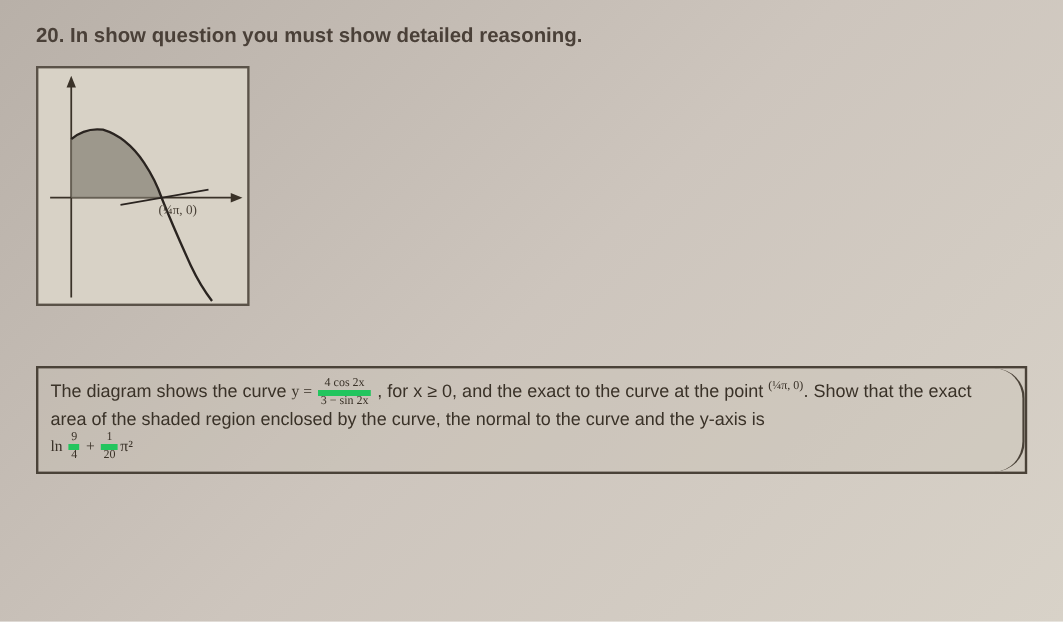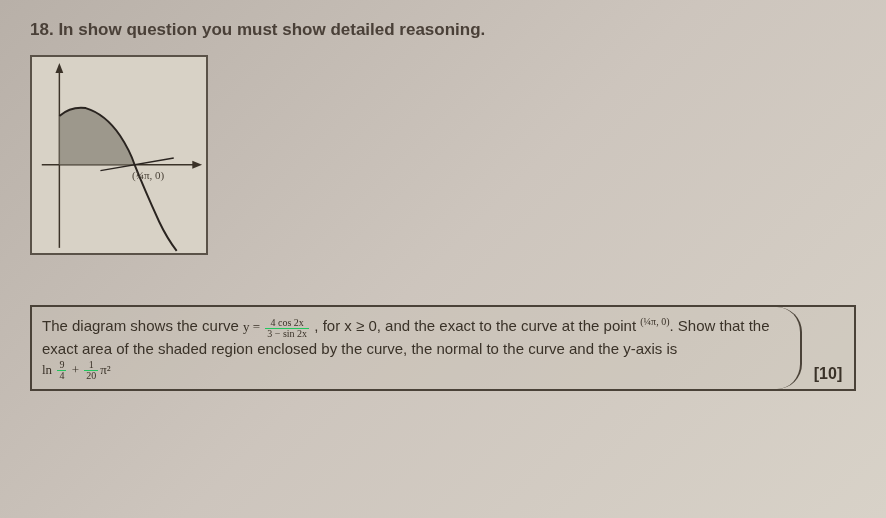--- a/index.html
+++ b/index.html
@@ -58,35 +58,35 @@
   }
   .formula { font-family: 'Times New Roman', serif; font-size: 13px; }
   .frac {
     display: inline-block;
     vertical-align: middle;
     text-align: center;
     font-size: 10px;
     line-height: 1;
     margin: 0 2px;
   }
-  .frac .num { display: block; border-bottom: 1px solid #22c55e; padding: 0 2px; }
+  .frac .num { display: block; border-bottom: 5px solid #22c55e; padding: 0 2px; }
   .frac .den { display: block; padding: 0 2px; }
   .super { font-size: 10px; vertical-align: super; }
   .point-label {
     position: absolute;
     font-size: 11px;
     color: #4a4238;
     font-family: 'Times New Roman', serif;
   }
 </style>
 </head>
 <body>
 
 <div class="question-header">
-  <span>18.</span>
+  <span>20.</span>
   <span>In show question you must show detailed reasoning.</span>
 </div>
 
 <div class="graph-box">
   <svg class="graph-svg" viewBox="0 0 178 200">
 
     <line x1="28" y1="10" x2="28" y2="195" stroke="#3a3228" stroke-width="1.5"></line>
     <line x1="10" y1="110" x2="170" y2="110" stroke="#3a3228" stroke-width="1.5"></line>
 
     <polygon points="28,6 24,16 32,16" fill="#3a3228"></polygon>
@@ -115,16 +115,13 @@
   <div class="question-text">
     <span>The diagram shows the curve </span>
     <span class="formula">
       <span>y = </span><span class="frac"><span class="num">4 cos 2x</span><span class="den">3 − sin 2x</span></span>
     </span><span>, for x ≥ 0, and the exact to the curve at the point </span><span class="formula super">(¼π, 0)</span><span>. Show that the exact area of the shaded region enclosed by the curve, the normal to the curve and the y-axis is</span>
     <br>
     <span class="formula">
       <span>ln </span><span class="frac"><span class="num">9</span><span class="den">4</span></span><span> + </span><span class="frac"><span class="num">1</span><span class="den">20</span></span><span>π²</span>
     </span>
   </div>
-  <div class="marks-col">
-    <span>[10]</span>
-  </div>
 </div>
 
 </body></html>

